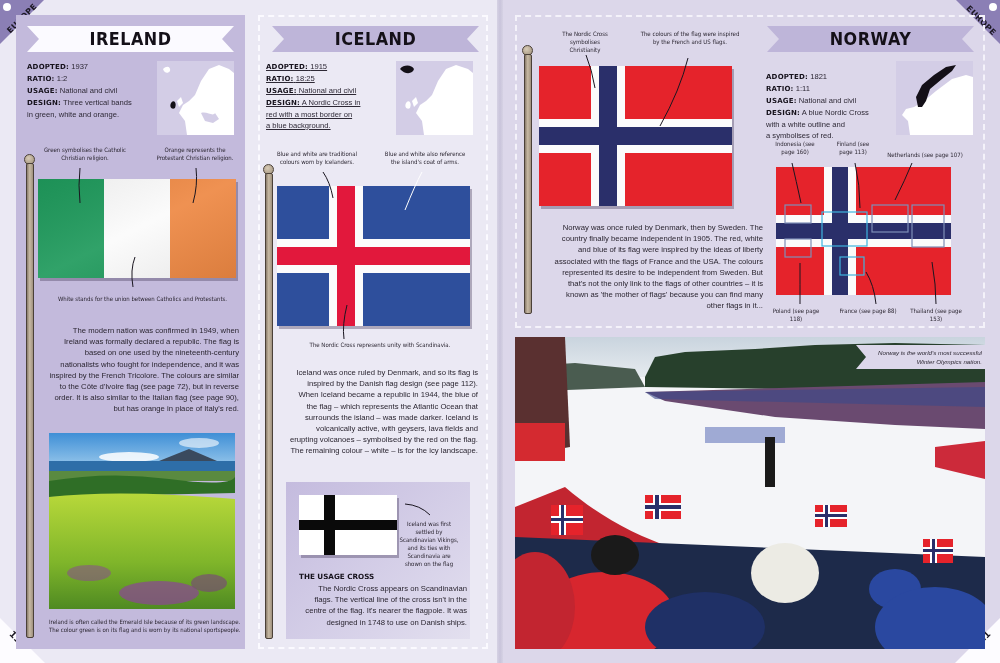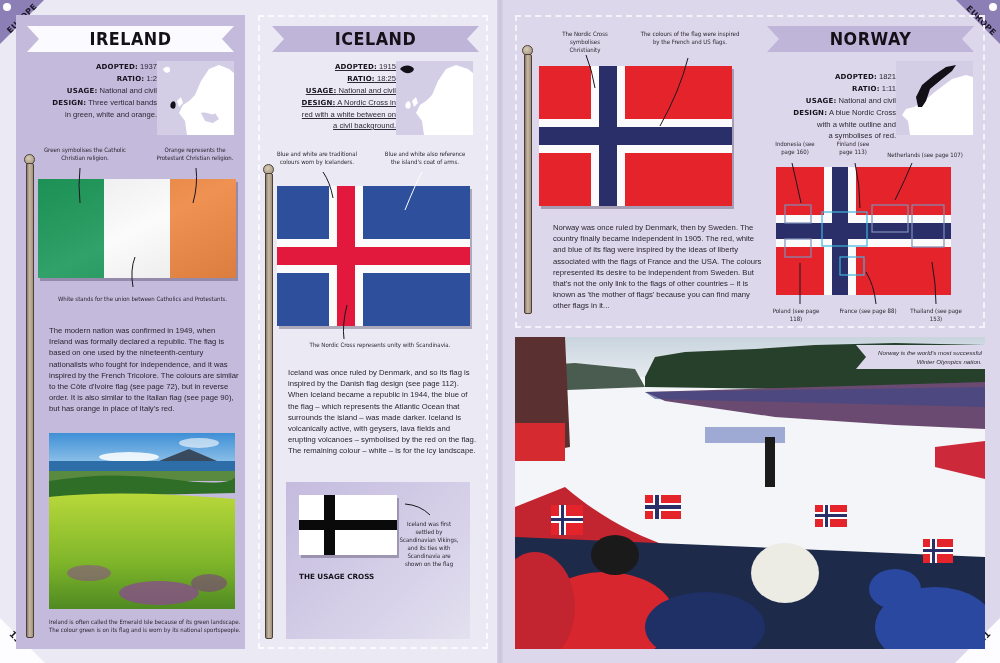--- a/index.html
+++ b/index.html
@@ -17,35 +17,35 @@
 
   .panel { position: absolute; }
   .panel-solid { background: #c3badc; }
   .panel-dashed { border: 2px dashed #fbfaff; }
 
   .banner { position: absolute; height: 36px; }
   .banner svg { position: absolute; inset: 0; }
   .banner .title { position: absolute; left: 0; right: 0; top: 3px; text-align: center; font-family: "DejaVu Sans", sans-serif; font-weight: 900; font-size: 16px; letter-spacing: 0.5px; color: #141018; transform: scaleY(1.15); }
 
   .facts { position: absolute; font-size: 7.6px; line-height: 11px; color: #2d2835; }
-  .facts .row { display: block; text-align: right; }
+  .facts .row { display: block; }
   .facts .key { font-weight: 900; font-family: "DejaVu Sans", sans-serif; font-size: 7px; letter-spacing: 0.2px; color: #16121c; }
 
   .map { position: absolute; background: #d3cde6; overflow: hidden; }
   .map svg { width: 100%; height: 100%; display: block; }
 
   .pole { position: absolute; width: 7px; background: linear-gradient(90deg, #8b7d6c, #c7b9a4 45%, #9f917e); border: 1px solid #4a4038; border-radius: 2px; }
   .pole-knob { position: absolute; width: 11px; height: 11px; border-radius: 50%; background: radial-gradient(circle at 40% 35%, #d8cbb6, #9c8d78); border: 1px solid #4a4038; }
 
   .flag { position: absolute; overflow: hidden; box-shadow: 2px 3px 0 rgba(60,50,80,0.35); }
   .flag svg { width: 100%; height: 100%; display: block; }
 
   .note { position: absolute; font-family: "DejaVu Sans Condensed", "DejaVu Sans", sans-serif; font-size: 6px; line-height: 8px; color: #2a2530; text-align: center; }
 
-  .body-text { position: absolute; font-size: 7.7px; line-height: 11.2px; color: #2a2530; }
+  .body-text { position: absolute; font-size: 7.7px; line-height: 11.2px; color: #2a2530; text-align: right; }
 
   .photo { position: absolute; overflow: hidden; }
   .photo svg { width: 100%; height: 100%; display: block; }
 
   .arrows { position: absolute; left: 0; top: 0; width: 1000px; height: 663px; pointer-events: none; }
 
   .caption-tag { position: absolute; font-size: 6.2px; line-height: 9px; font-style: italic; color: #2a2530; text-align: right; }
 
   .nordic-box { position: absolute; background: linear-gradient(135deg, #c4bbde, #d9d4ea 70%, #e3e0ef); }
   .nordic-head { font-family: "DejaVu Sans", sans-serif; font-weight: 900; font-size: 7.2px; color: #16121c; }
@@ -175,22 +175,22 @@
       <polygon points="0,0 207,0 195,13 207,26 0,26 12,13" fill="#beb5d9"></polygon>
     </svg>
   <span class="title">ICELAND</span>
 </div>
 
 <div class="facts" style="left:266px;top:61px;width:130px;text-decoration:underline;">
   <span class="row"><span class="key">ADOPTED:</span> <span>1915</span></span>
   <span class="row"><span class="key">RATIO:</span> <span>18:25</span></span>
   <span class="row"><span class="key">USAGE:</span> <span>National and civil</span></span>
   <span class="row"><span class="key">DESIGN:</span> <span>A Nordic Cross in</span></span>
-  <span class="row">red with a white between on</span>
-  <span class="row">a civil background.</span>
+  <span class="row">red with a most border on</span>
+  <span class="row">a blue background.</span>
 </div>
 
 <div class="map" style="left:396px;top:61px;width:77px;height:74px;">
   <svg viewBox="0 0 77 74">
     <rect width="77" height="74" fill="#d3cde6"></rect>
     <path d="M4,8 C8,3 16,4 18,8 C17,13 9,14 4,8Z" fill="#141018"></path>
     <path d="M28,74 L26,60 L20,52 L24,44 L30,40 L36,34 L42,20 L50,8 L60,4 L72,8 L77,12 L77,74Z" fill="#fff"></path>
     <path d="M16,40 L20,36 L22,42 L18,46Z" fill="#fff"></path>
     <path d="M10,42 C13,38 16,42 14,47 C11,49 8,46 10,42Z" fill="#fff"></path>
   </svg>
@@ -218,20 +218,21 @@
 <div class="nordic-box" style="left:286px;top:482px;width:184px;height:157px;">
   <div class="flag" style="left:13px;top:13px;width:98px;height:60px;">
     <svg viewBox="0 0 98 60" preserveAspectRatio="none">
       <rect width="98" height="60" fill="#fff"></rect>
       <rect x="25" y="0" width="11" height="60" fill="#0a0a0a"></rect>
       <rect x="0" y="25" width="98" height="10" fill="#0a0a0a"></rect>
     </svg>
   </div>
   <div class="note" style="left:112px;top:38px;width:62px;">Iceland was first settled by Scandinavian Vikings, and its ties with Scandinavia are shown on the flag</div>
   <div class="nordic-head" style="position:absolute;left:13px;top:90px;">THE USAGE CROSS</div>
+  <div class="body-text" style="left:13px;top:101px;width:168px;">The Nordic Cross appears on Scandinavian flags. The vertical line of the cross isn't in the centre of the flag. It's nearer the flagpole. It was designed in 1748 to use on Danish ships.</div>
 </div>
 
 <div class="panel panel-dashed" style="left:515px;top:15px;width:470px;height:313px;border-color:#f4f2fa;"></div>
 
 <div class="note" style="left:555px;top:30px;width:60px;">The Nordic Cross symbolises Christianity</div>
 <div class="note" style="left:640px;top:30px;width:100px;">The colours of the flag were inspired by the French and US flags.</div>
 
 <div class="pole-knob" style="left:522px;top:45px;"></div>
 <div class="pole" style="left:524px;top:54px;width:8px;height:260px;"></div>
 

